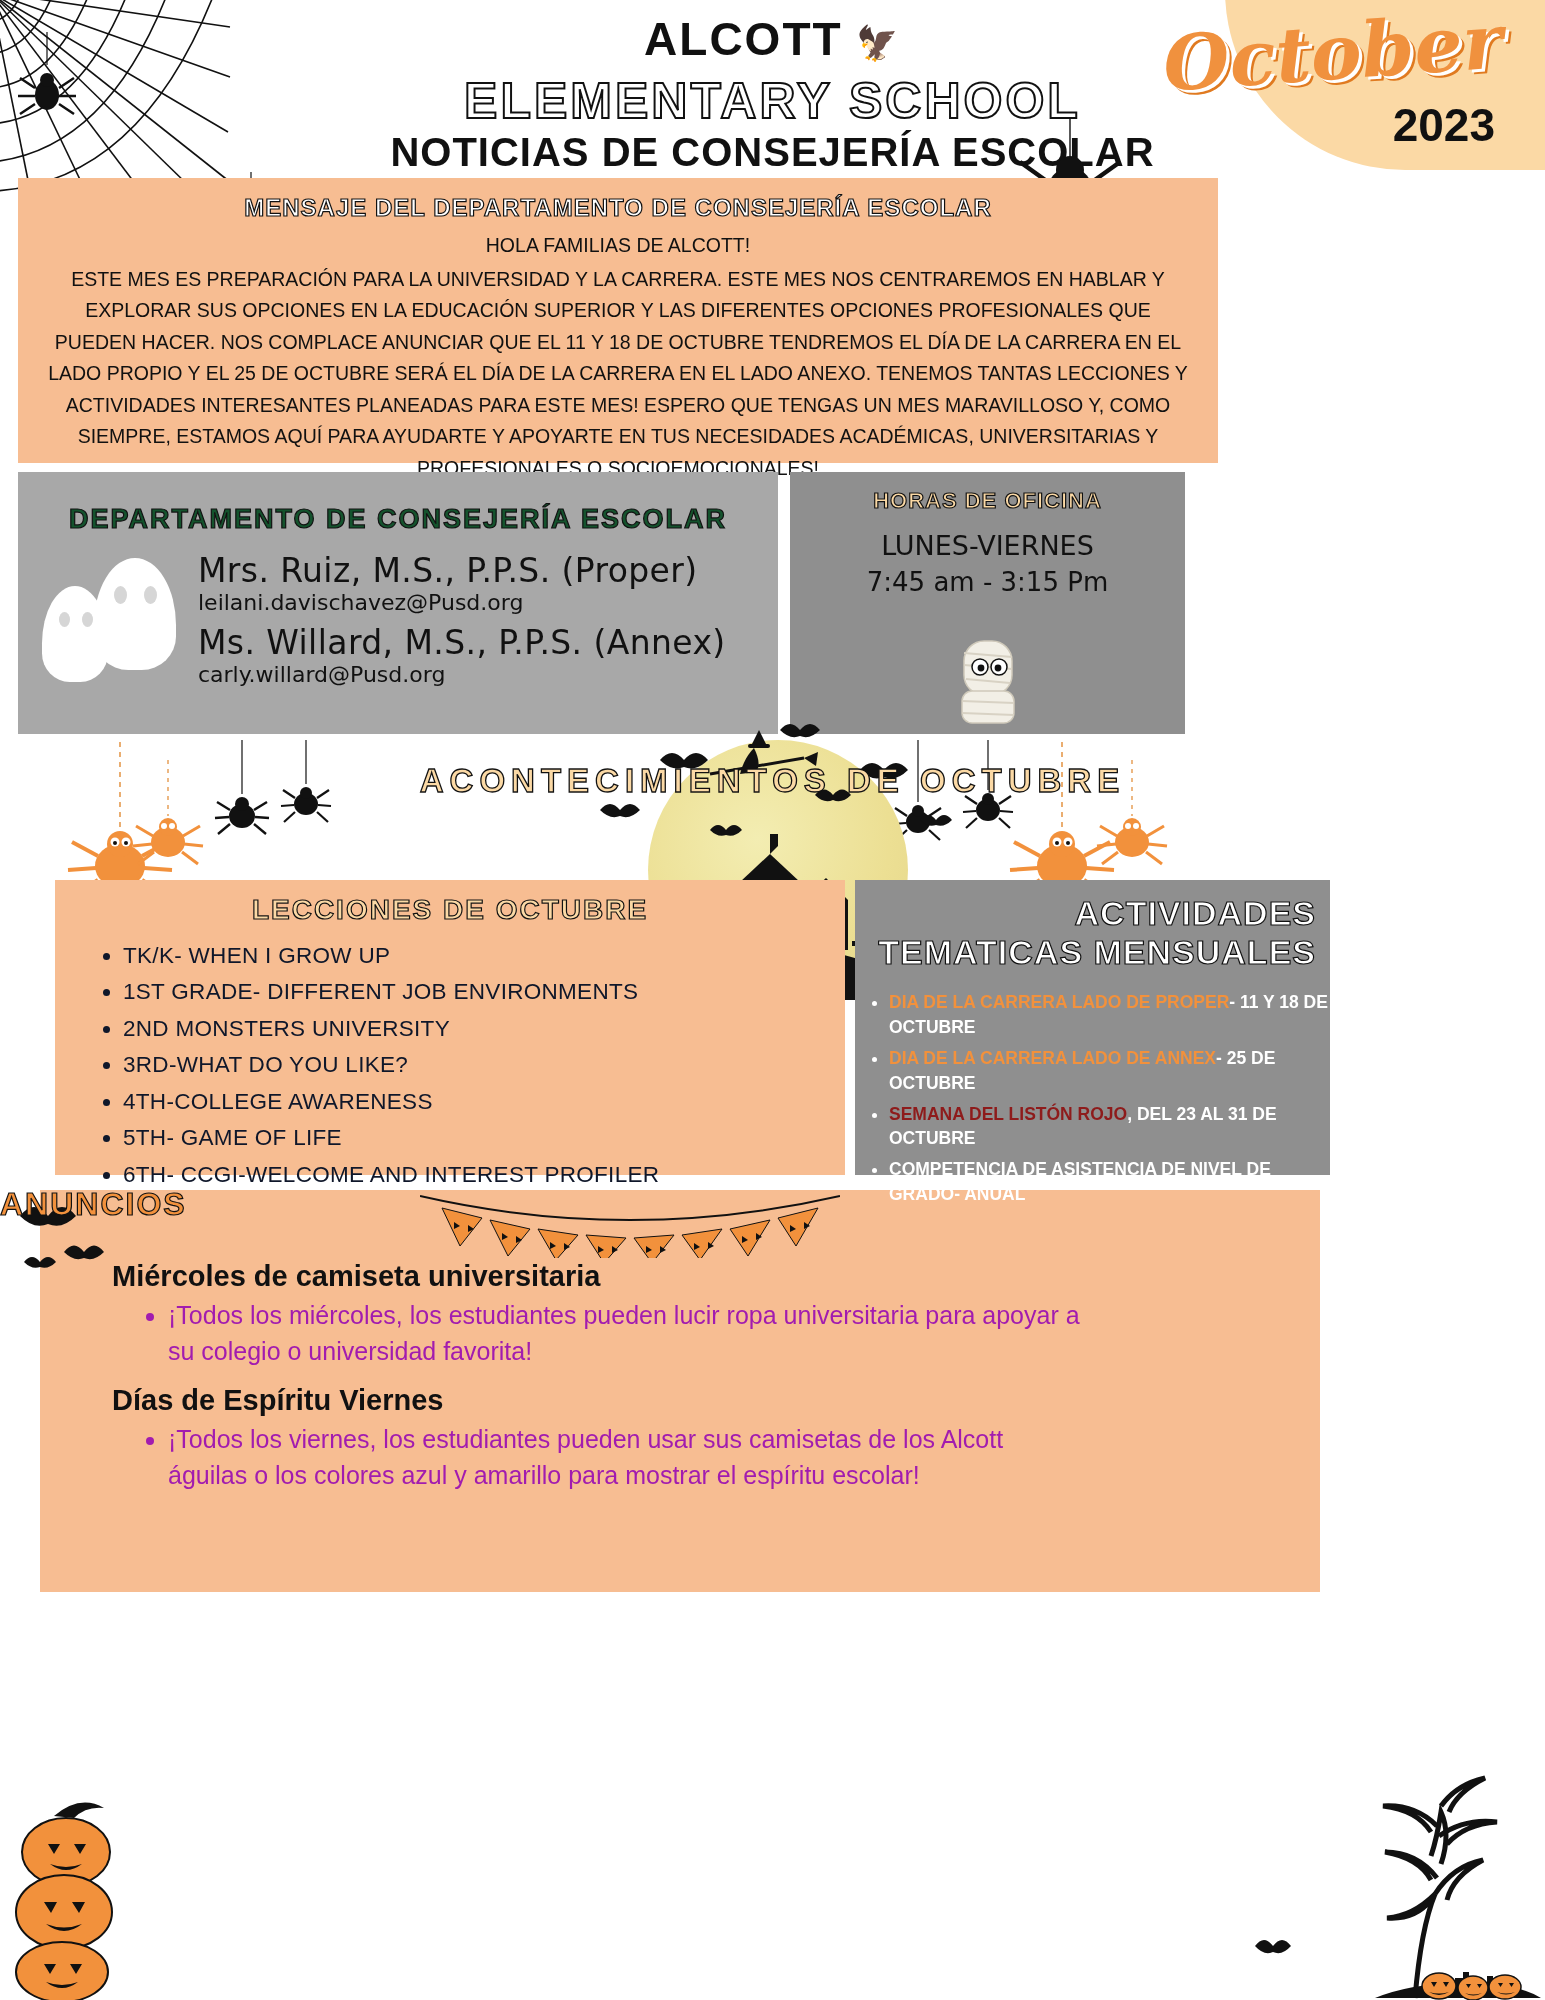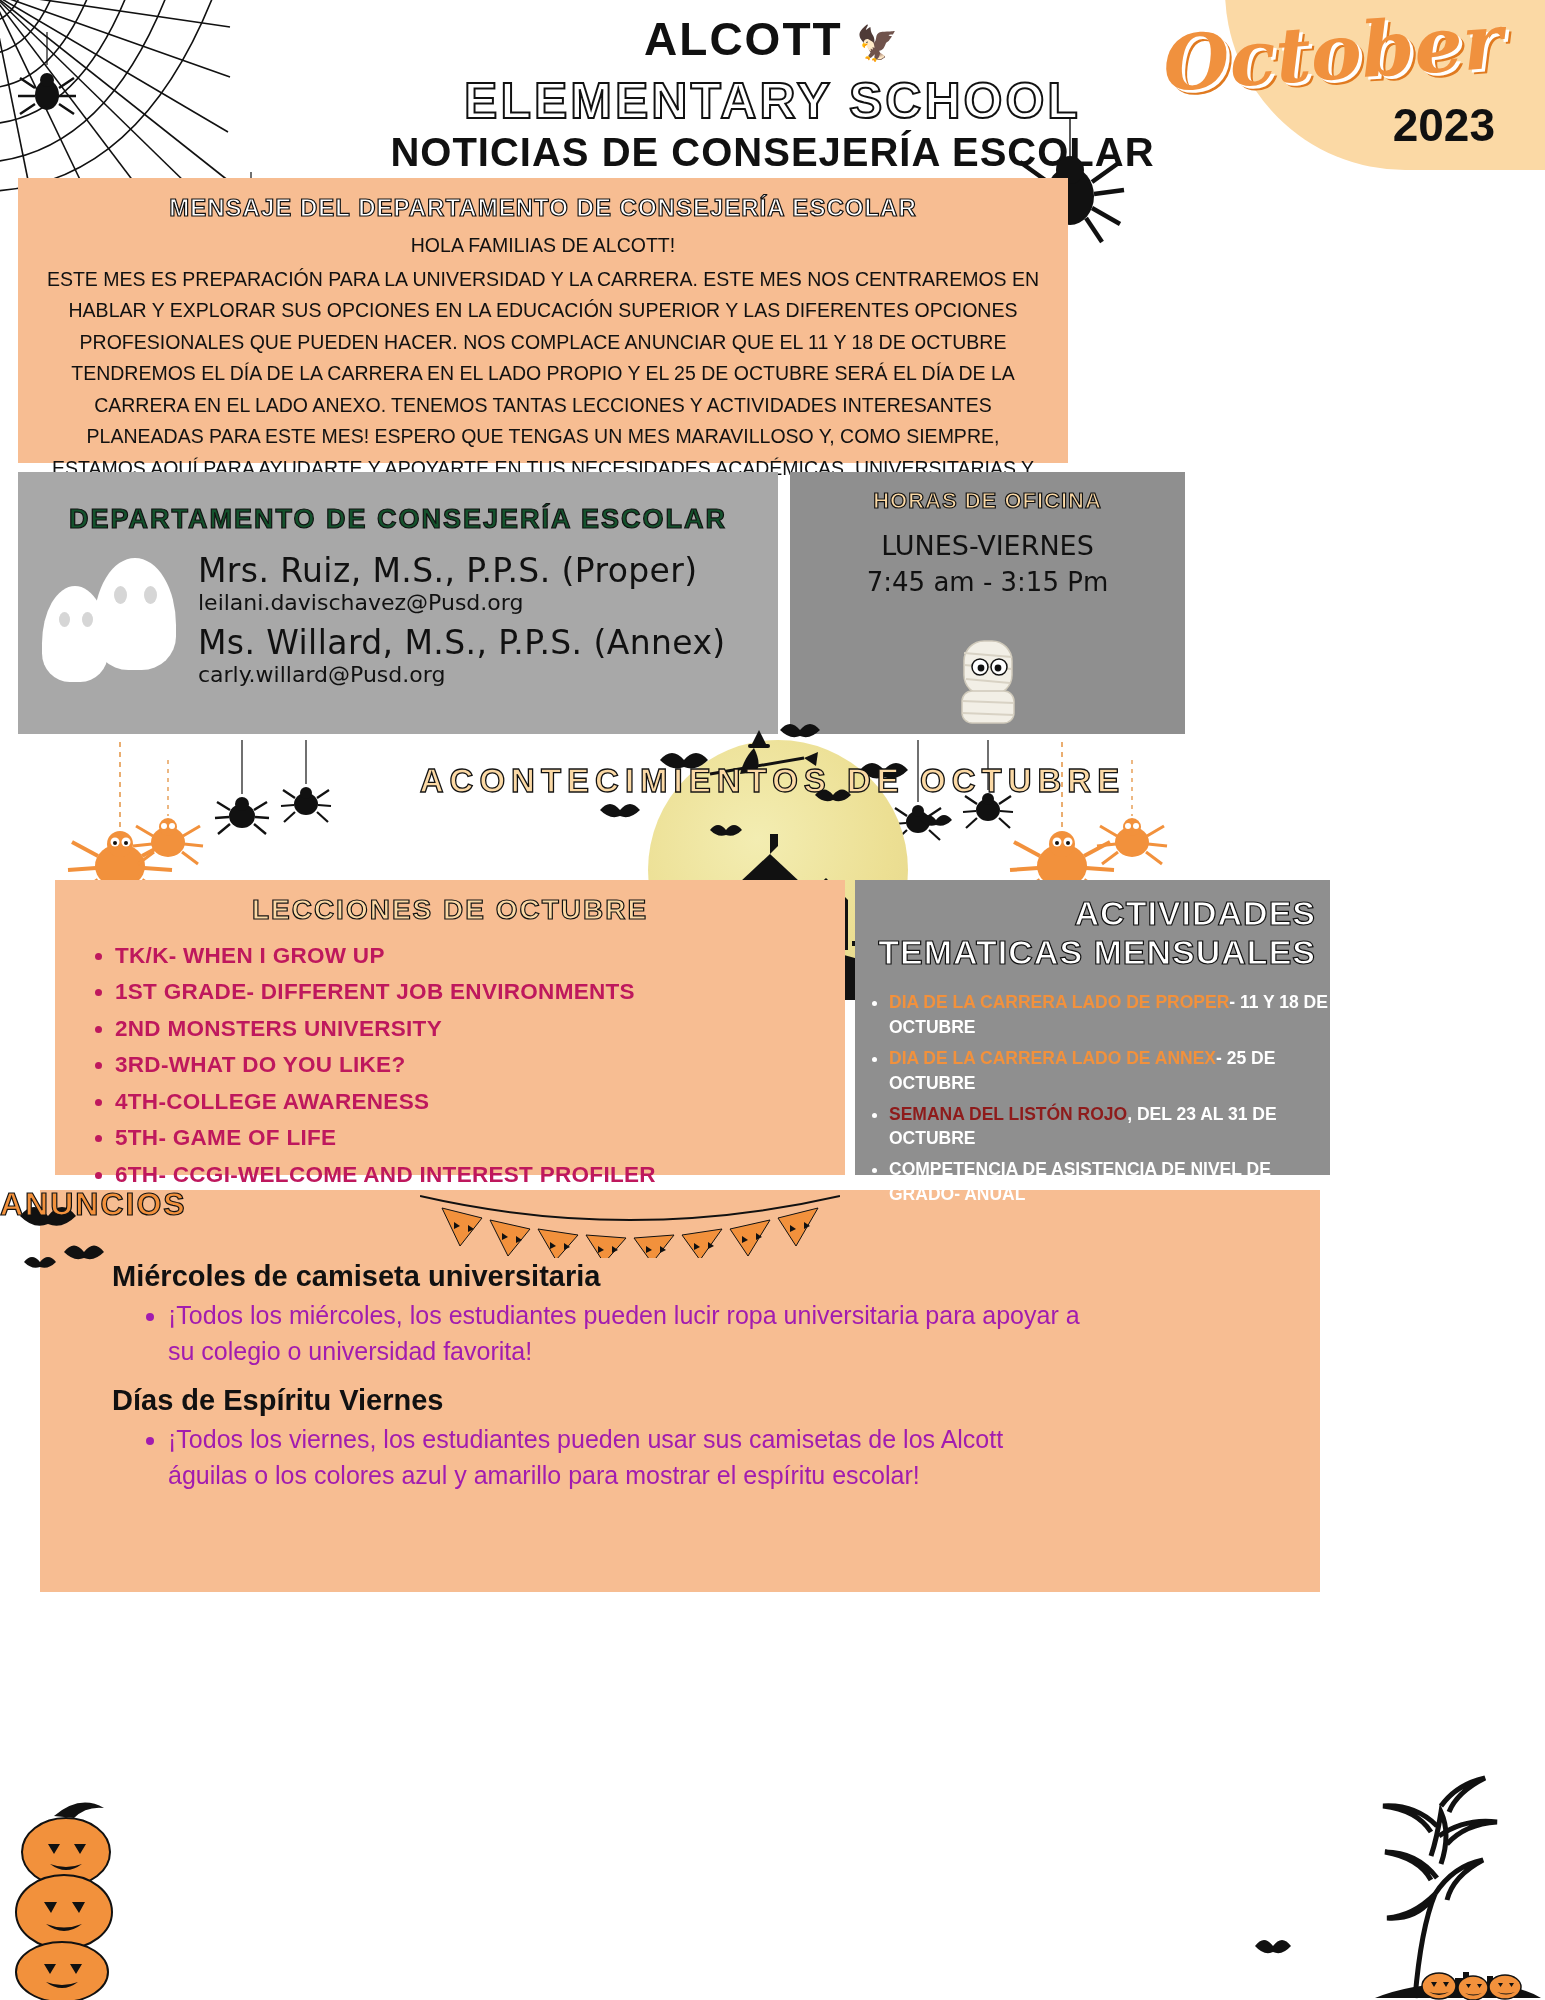--- a/index.html
+++ b/index.html
@@ -87,21 +87,21 @@
     font-size: 46px;
     font-weight: bold;
     color: #111;
   }
 
   
   .message-block {
     position: absolute;
     left: 18px;
     top: 178px;
-    width: 1050px;
+    width: 1200px;
     height: 285px;
     background: #f7bd92;
   }
   .block-title {
     text-align: center;
     font-size: 24px;
     font-weight: bold;
     letter-spacing: 1px;
     color: #ffffff;
     -webkit-text-stroke: 1.2px #111;
@@ -258,24 +258,25 @@
     color: #fbd9a5;
     -webkit-text-stroke: 1.2px #111;
   }
   .lessons ul {
     margin: 8px 0 0 0;
     padding-left: 60px;
     list-style: disc;
   }
   .lessons li {
     font-size: 22.5px;
-    font-weight: bold;
+    font-weight: normal;
     letter-spacing: 0.3px;
     line-height: 1.62;
-    color: #be185d;
+    color: #0f172a;
+    margin-left: 8px;
   }
 
   
   .activities {
     position: absolute;
     left: 855px;
     top: 880px;
     width: 475px;
     height: 295px;
     background: #8f8f8f;

